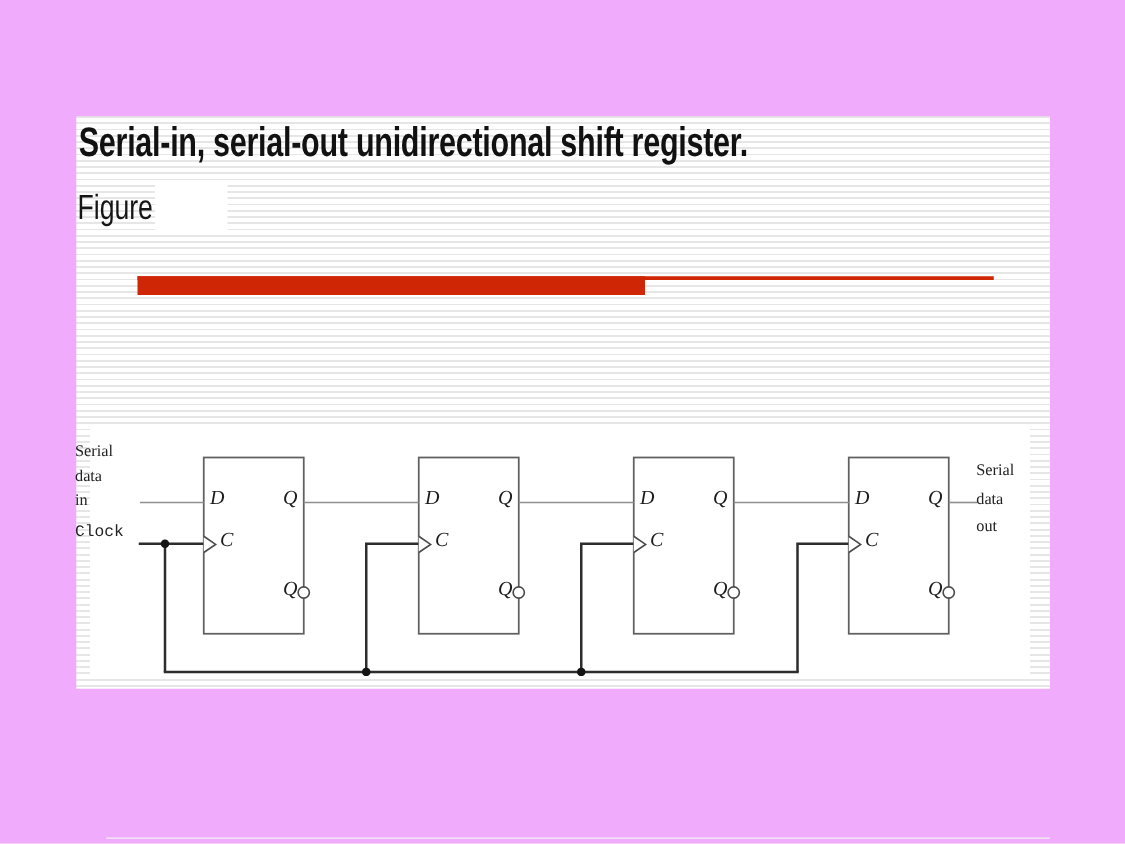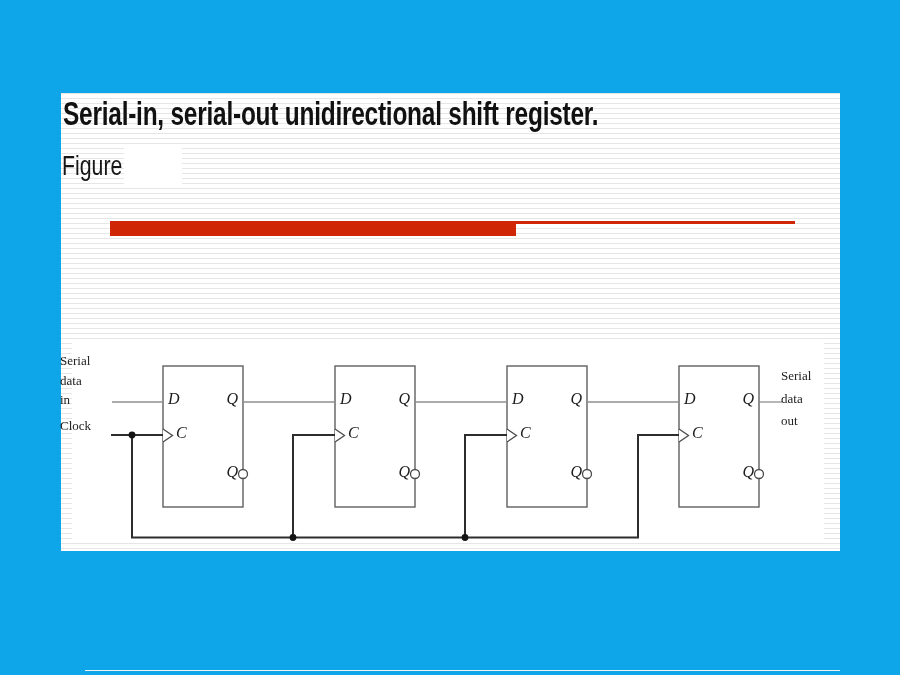--- a/index.html
+++ b/index.html
@@ -1,17 +1,17 @@
 <!DOCTYPE html>
 <html><head>
 <meta charset="utf-8">
 <style>
   html,body{margin:0;padding:0;background:#ffffff;}
   #slide{
-    position:relative;width:900px;height:675px;background:#0ea5e9;overflow:hidden;
+    position:relative;width:900px;height:675px;background:#f0abfc;overflow:hidden;
     font-family:"Liberation Sans",sans-serif;
   }
   .abs{position:absolute;}
 
   
   #ruled-lines{
     left:61px;top:93px;width:779px;height:458px;
     background:repeating-linear-gradient(to bottom,#e6e6e6 0px,#e6e6e6 1.4px,#ffffff 1.4px,#ffffff 5px);
   }
   
@@ -33,21 +33,21 @@
   #accent-line-thin{left:110px;top:221px;width:685px;height:3px;background:#cf2606;}
   #accent-bar-thick{left:110px;top:221px;width:406px;height:15px;background:#cf2606;}
 
   #circuit-svg{left:0;top:0;width:900px;height:675px;}
 
   .io-label{
     position:absolute;font-family:"Liberation Serif",serif;font-size:13px;color:#222222;
     width:52px;
   }
   #serial-in-label{left:60px;top:351px;line-height:19.5px;}
-  #clock-label{left:60px;top:418px;line-height:15px;}
+  #clock-label{left:60px;top:418px;line-height:15px;font-family:Liberation Mono, monospace;}
   #serial-out-label{left:781px;top:365px;line-height:22.5px;}
 
   .ff-labels{
     position:absolute;top:366px;width:80px;height:141px;
     font-family:"Liberation Serif",serif;font-style:italic;font-size:16px;color:#1c1c1c;
   }
   #ff1{left:163px;} #ff2{left:335px;} #ff3{left:507px;} #ff4{left:679px;}
   .ff-labels span{position:absolute;line-height:16px;}
   .lbl-d{left:5px;top:25px;}
   .lbl-q{right:5px;top:25px;}

